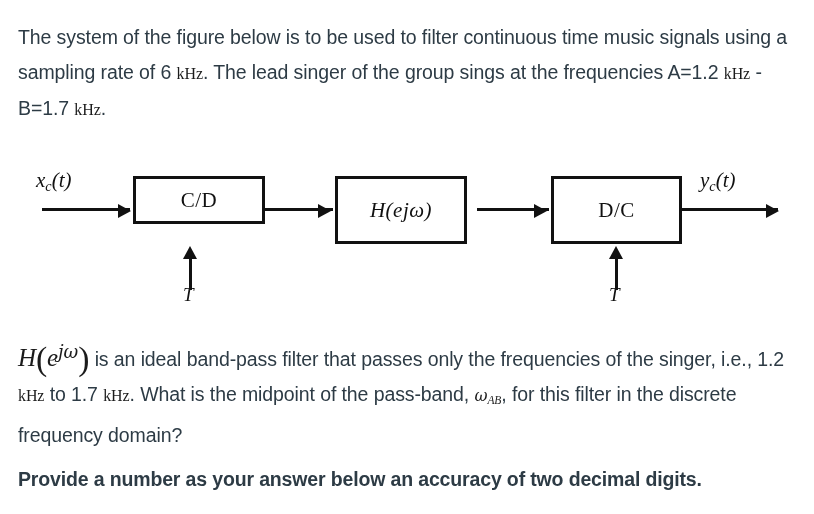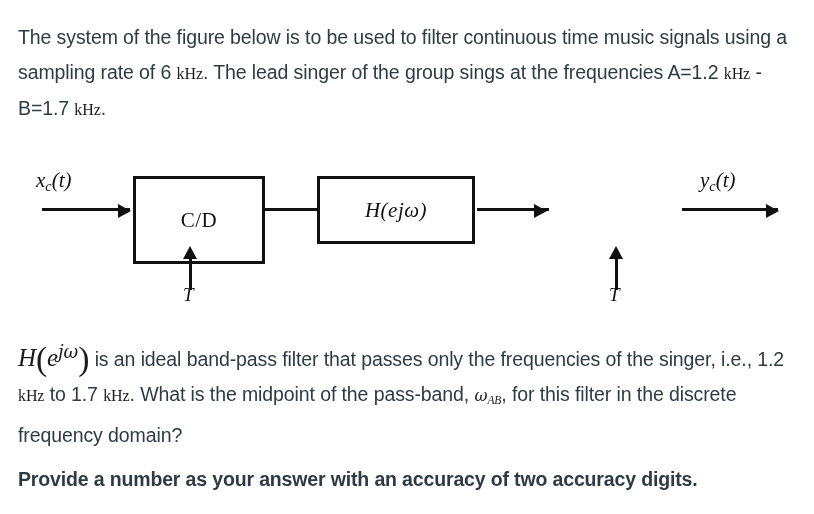--- a/index.html
+++ b/index.html
@@ -94,22 +94,22 @@
   .blk-label {
     font-family: "Liberation Serif", serif;
     font-size: 21px;
     color: #111;
     letter-spacing: 0.5px;
   }
   .blk-label.italicish {
     font-style: italic;
   }
 
-  #block-cd   { left: 133px; top: 16px; width: 132px; height: 88px; }
-  #block-filter { left: 317px; top: 16px; width: 158px; height: 68px; }
+  #block-cd   { left: 133px; top: 16px; width: 132px; height: 48px; }
+  #block-filter { left: 335px; top: 16px; width: 132px; height: 68px; }
   #block-dc   { left: 551px; top: 16px; width: 131px; height: 68px; }
 
   
   .hline {
     position: absolute;
     height: 3px;
     background: #111;
   }
   .vline {
     position: absolute;
@@ -194,25 +194,28 @@
   <div class="arrowhead-r" id="wire-out-head"></div>
 
   <div class="blk" id="block-cd">
     <span class="blk-label">C/D</span>
   </div>
 
   <div class="blk" id="block-filter">
     <span class="blk-label italicish"><span>H(</span><span>e</span><span class="sup">jω</span><span>)</span></span>
   </div>
 
+  <div class="blk" id="block-dc">
+    <span class="blk-label">D/C</span>
+  </div>
 
   <div class="vline" id="clock-line-1"></div>
   <div class="arrowhead-u" id="clock-head-1"></div>
   <div class="clock-label" id="clock-label-1">T</div>
 
   <div class="vline" id="clock-line-2"></div>
   <div class="arrowhead-u" id="clock-head-2"></div>
   <div class="clock-label" id="clock-label-2">T</div>
 </div>
 
 <div class="para" id="question-paragraph"><span class="math" style="font-size:25px;"><span>H</span><span class="paren-big">(</span><span>e</span><span class="sup omega">jω</span><span class="paren-big">)</span></span><span> is an ideal band-pass filter that passes only the frequencies of the singer, i.e., 1.2 </span><span class="math math-lg"><span class="upr">kHz</span></span><span> to 1.7 </span><span class="math math-lg"><span class="upr">kHz</span></span><span>. What is the midpoint of the pass-band, </span><span class="math math-lg"><span class="omega">ω</span><span class="sub">AB</span></span><span>, for this filter in the discrete frequency domain?</span></div>
 
-<div class="bold-instruction">Provide a number as your answer with an accuracy of two accuracy digits.</div>
+<div class="bold-instruction">Provide a number as your answer below an accuracy of two decimal digits.</div>
 
 </body></html>

